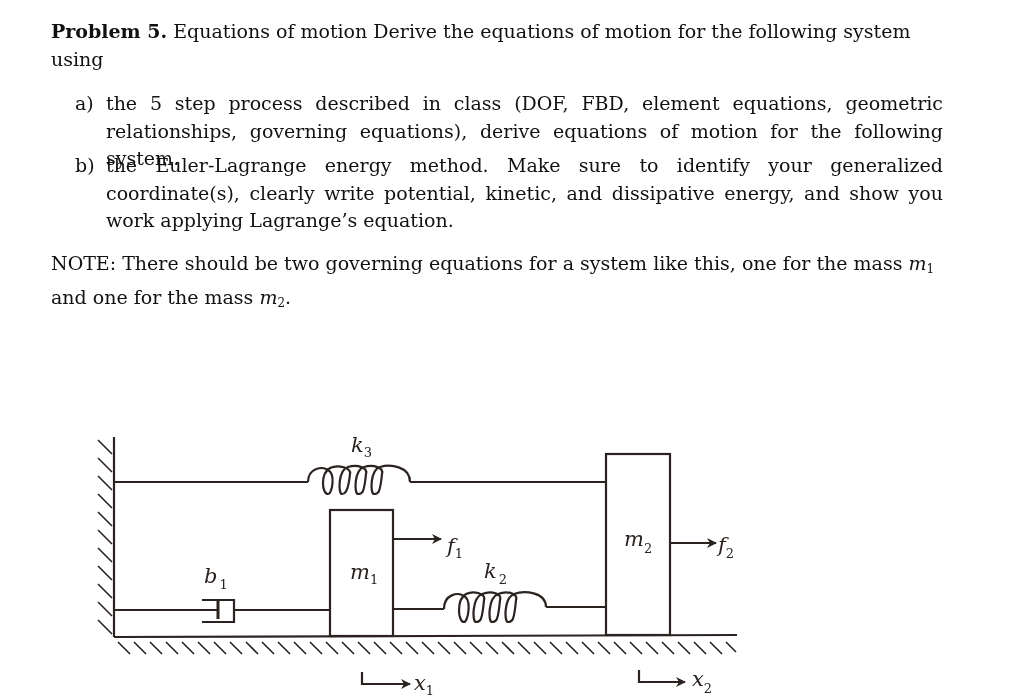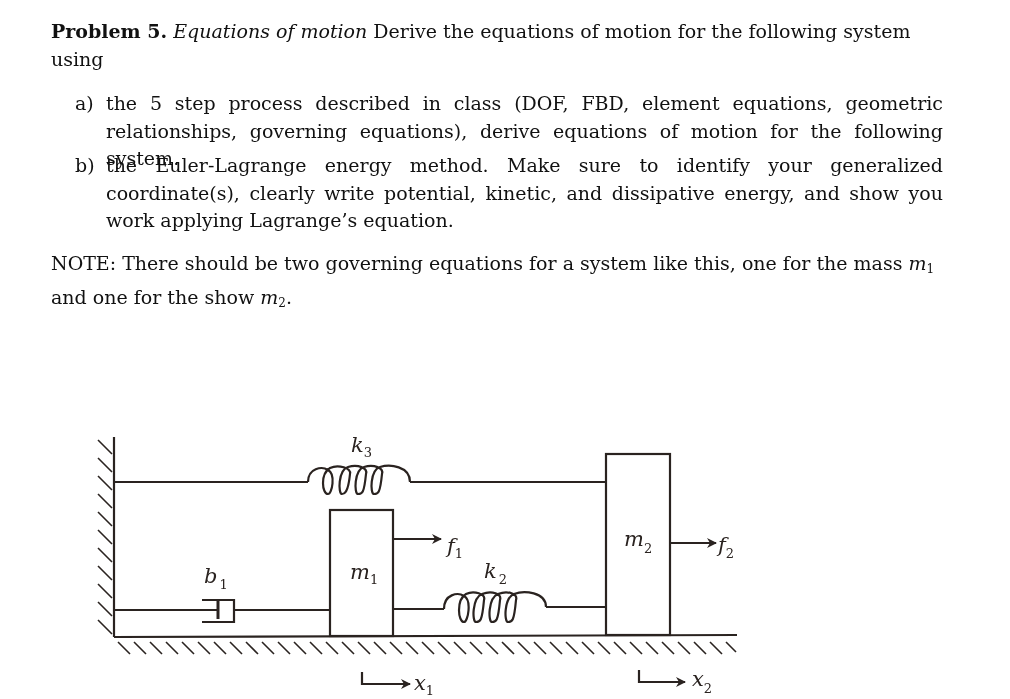--- a/index.html
+++ b/index.html
@@ -1,21 +1,21 @@
 <!DOCTYPE html>
 <html><head>
 <meta charset="utf-8">
 <style>
   html, body { margin: 0; padding: 0; background: #ffffff; }
   body { width: 1010px; height: 699px; position: relative; overflow: hidden;
          font-family: "DejaVu Serif", "Liberation Serif", serif; color: #111; }
   .text { position: absolute; left: 51px; width: 892px; font-size: 19px; line-height: 27.5px; }
   .p-head { top: 18px; }
   .p-head .bold { font-weight: bold; }
-  .p-head .ital { font-style: italic; }
+  .p-head .ital { }
   .item { position: absolute; left: 75px; width: 868px; font-size: 19px; line-height: 27.5px; }
   .item .lbl { position: absolute; left: 0; top: 0; }
   .item .body { margin-left: 31px; text-align: justify; }
   .item-a { top: 90px; }
   .item-b { top: 152px; }
   .note { top: 250px; }
   .math { font-style: italic; }
   sub { font-size: 12px; font-style: normal; vertical-align: -3px; }
   svg.diagram { position: absolute; left: 0; top: 0; }
   svg text { font-family: "DejaVu Serif", "Liberation Serif", serif; font-style: italic; fill: #2a2320; }
@@ -33,21 +33,21 @@
   <span class="lbl">a)</span>
   <div class="body">the 5 step process described in class (DOF, FBD, element equations, geometric relationships, governing equations), derive equations of motion for the following system.</div>
 </div>
 
 <div class="item item-b">
   <span class="lbl">b)</span>
   <div class="body">the Euler-Lagrange energy method. Make sure to identify your generalized coordinate(s), clearly write potential, kinetic, and dissipative energy, and show you work applying Lagrange’s equation.</div>
 </div>
 
 <div class="text note">
-  <span>NOTE: There should be two governing equations for a system like this, one for the mass </span><span class="math"><span>m</span><sub>1</sub></span><span> and one for the show </span><span class="math"><span>m</span><sub>2</sub></span><span>.</span>
+  <span>NOTE: There should be two governing equations for a system like this, one for the mass </span><span class="math"><span>m</span><sub>1</sub></span><span> and one for the mass </span><span class="math"><span>m</span><sub>2</sub></span><span>.</span>
 </div>
 
 <svg class="diagram" width="1010" height="699" viewBox="0 0 1010 699">
   <defs>
     <marker id="arr" markerWidth="10" markerHeight="10" refX="9" refY="5" orient="auto" markerUnits="userSpaceOnUse">
       <path d="M0,0 L10,5 L0,10 L3,5 Z" fill="#2a2320"></path>
     </marker>
   </defs>
   <g stroke="#2a2320" stroke-width="2.2" fill="none">
 

